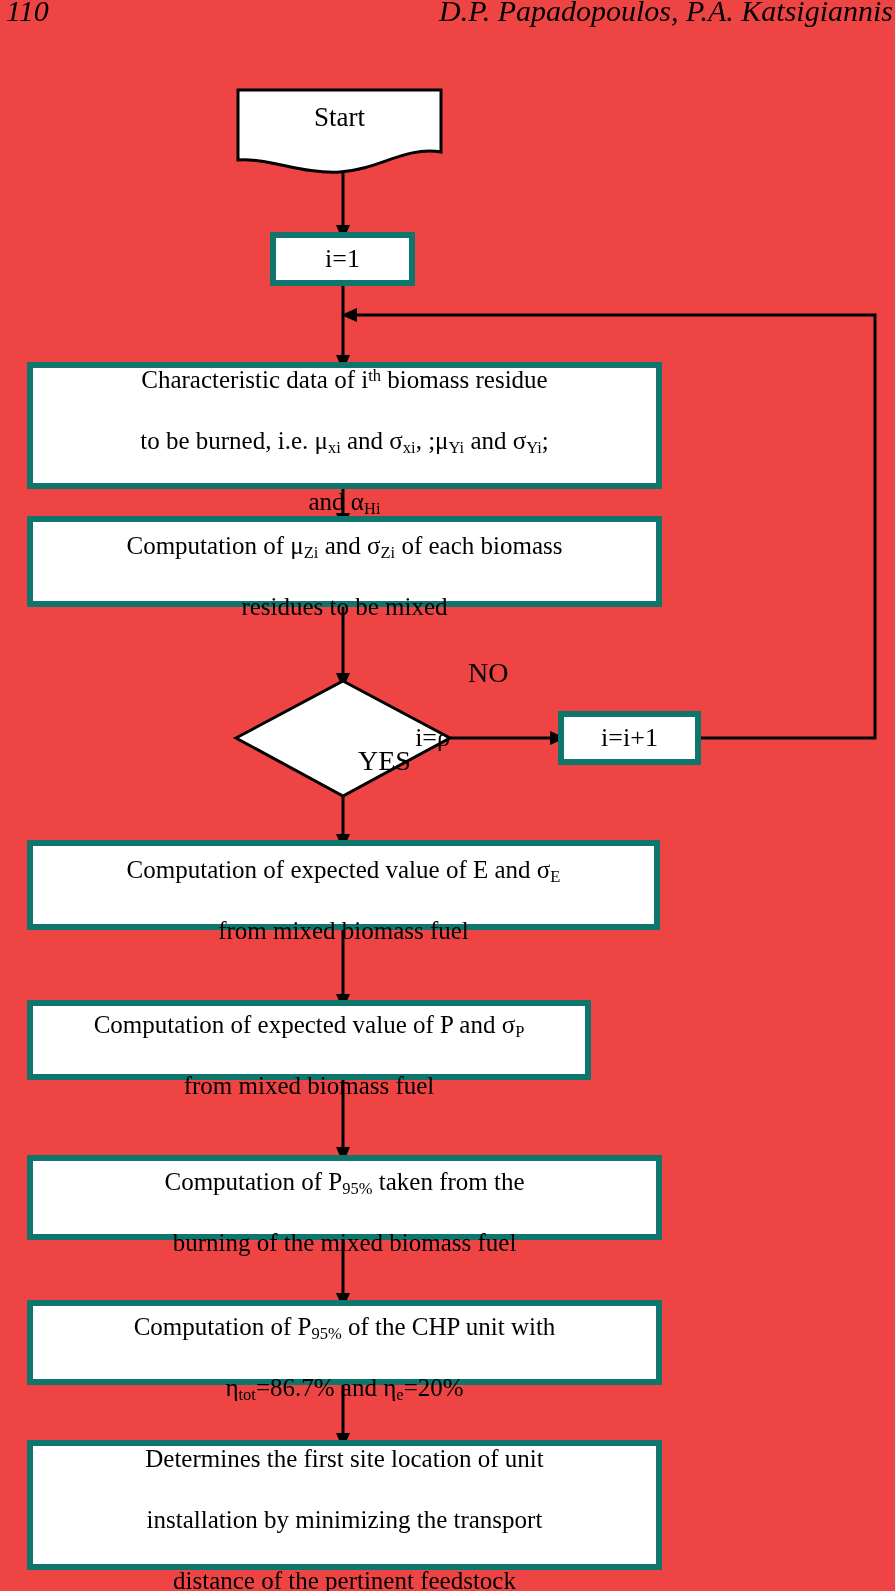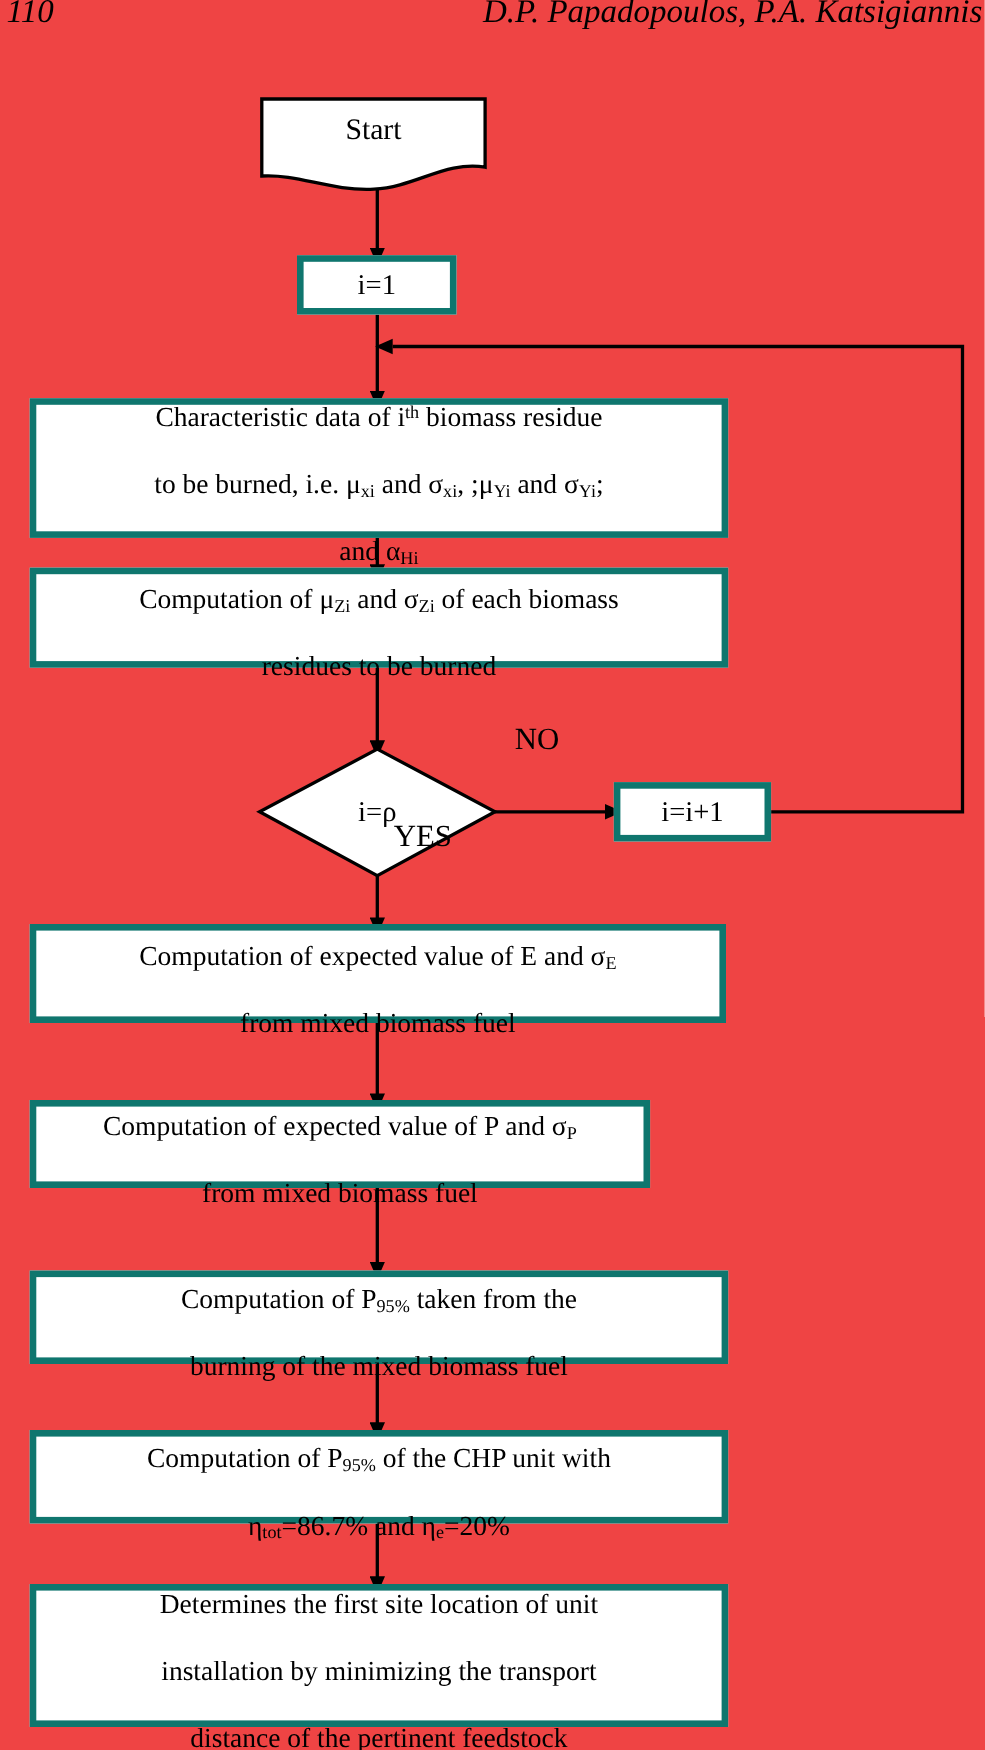--- a/index.html
+++ b/index.html
@@ -101,21 +101,21 @@
     left: 236px;
     top: 681px;
     width: 214px;
     height: 115px;
   }
   #node-decision .diamondlabel {
     position: absolute;
     left: 0;
     top: 42px;
     width: 214px;
-    text-align: center;
+    text-align: right;
     font-size: 26px;
     z-index: 2;
   }
 
   
   .edge-label {
     position: absolute;
     font-size: 28px;
     white-space: nowrap;
   }
@@ -184,21 +184,21 @@
     <span class="txt">
       <span><span>Characteristic data of  i</span><sup>th</sup><span> biomass residue</span></span><br>
       <span><span>to be burned, i.e. μ</span><sub>xi</sub><span> and σ</span><sub>xi</sub><span>, ;μ</span><sub>Yi</sub><span> and σ</span><sub>Yi</sub><span>;</span></span><br>
       <span><span>and α</span><sub>Hi</sub></span>
     </span>
   </div>
 
   <div class="node small" id="node-computeZ" style="left:27px; top:516px; width:635px; height:91px;">
     <span class="txt">
       <span><span>Computation of μ</span><sub>Zi</sub><span> and σ</span><sub>Zi</sub><span> of each biomass</span></span><br>
-      <span>residues to be burned</span>
+      <span>residues to be mixed</span>
     </span>
   </div>
 
   <div id="node-decision">
     <div class="diamondlabel">i=ρ</div>
   </div>
 
   <div class="edge-label" id="label-no">NO</div>
   <div class="edge-label" id="label-yes">YES</div>
 

